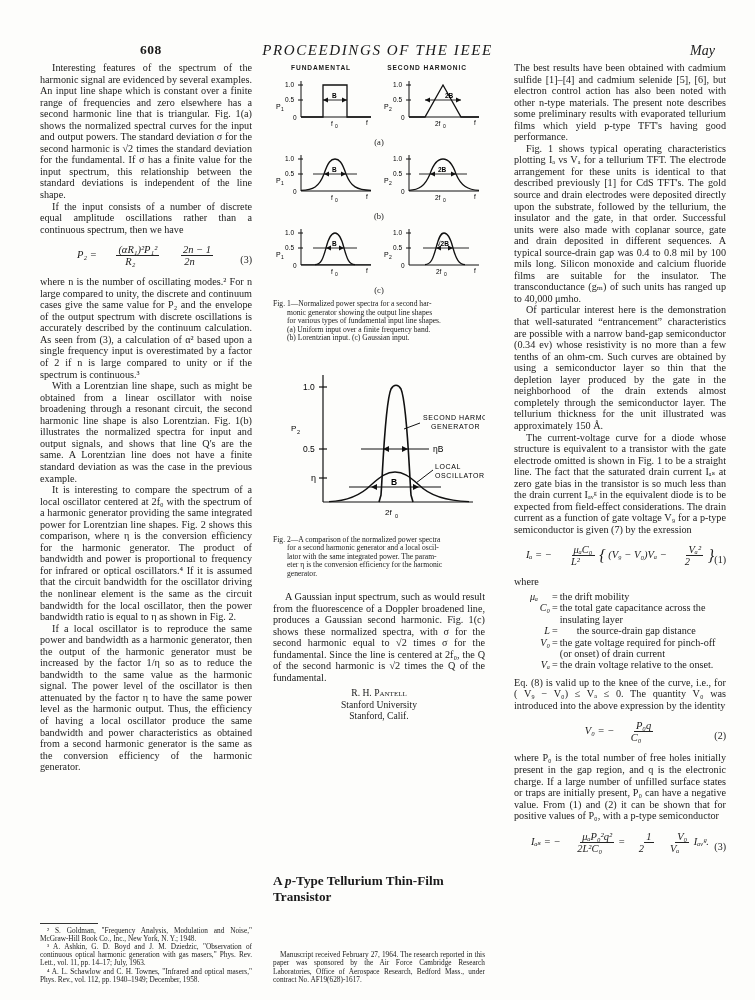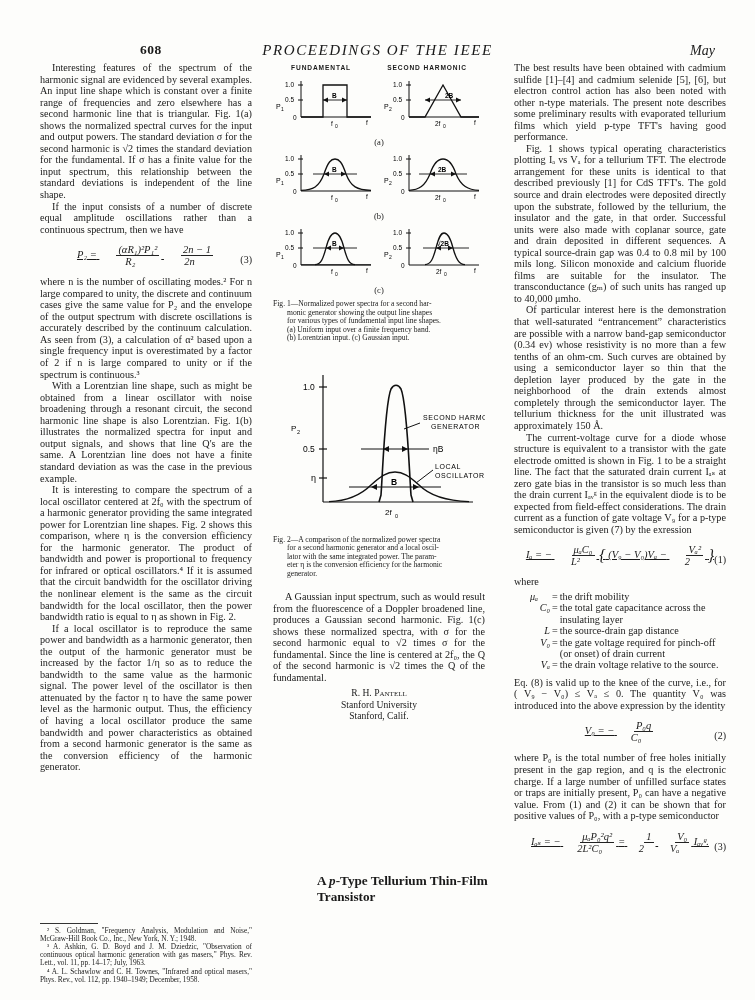--- a/index.html
+++ b/index.html
@@ -82,21 +82,20 @@
     hyphens: auto;
   }
   p.body.noind { text-indent: 0; }
 
   .eq {
     margin: 9px 0 9px 0;
     position: relative;
     text-align: center;
     font-size: 10.5px;
     font-style: italic;
-    text-decoration: underline;
   }
   .eq .num {
     position: absolute;
     right: 0;
     bottom: 2px;
     font-style: normal;
     font-size: 10px;
   }
   .frac {
     display: inline-block;
@@ -410,24 +409,27 @@
       </div>
 
       <p class="body" style="margin-top:13px;">A Gaussian input spectrum, such as would result from the fluorescence of a Doppler broadened line, produces a Gaussian second harmonic. Fig. 1(c) shows these normalized spectra, with σ for the second harmonic equal to √2 times σ for the fundamental. Since the line is centered at 2f₀, the Q of the second harmonic is √2 times the Q of the fundamental.</p>
 
       <div class="signoff">
         <div class="sc">R. H. Pantell</div>
         <div>Stanford University</div>
         <div>Stanford, Calif.</div>
       </div>
 
-      <div style="position:absolute; bottom:74px; left:0; width:212px;margin-left:44px;">
+      <div style="position:absolute; bottom:74px; left:0; width:212px;">
         <h2 class="arttitle"><span>A </span><span class="ital">p</span><span>-Type Tellurium Thin-Film</span><br><span>Transistor</span></h2>
       </div>
 
+      <div style="position:absolute; bottom:2px; left:0; width:212px;">
+        <p class="fn">Manuscript received February 27, 1964. The research reported in this paper was sponsored by the Air Force Cambridge Research Laboratories, Office of Aerospace Research, Bedford Mass., under contract No. AF19(628)-1617.</p>
+      </div>
     </div>
 
     <div class="col col-3">
       <p class="body noind">The best results have been obtained with cadmium sulfide [1]–[4] and cadmium selenide [5], [6], but electron control action has also been noted with other n-type materials. The present note describes some preliminary results with evaporated tellurium films which yield p-type TFT's having good performance.</p>
       <p class="body">Fig. 1 shows typical operating characteristics plotting Iₐ vs Vₐ for a tellurium TFT. The electrode arrangement for these units is identical to that described previously [1] for CdS TFT's. The gold source and drain electrodes were deposited directly upon the substrate, followed by the tellurium, the insulator and the gate, in that order. Successful units were also made with coplanar source, gate and drain deposited in different sequences. A typical source-drain gap was 0.4 to 0.8 mil by 100 mils long. Silicon monoxide and calcium fluoride films are suitable for the insulator. The transconductance (gₘ) of such units has ranged up to 40,000 μmho.</p>
       <p class="body">Of particular interest here is the demonstration that well-saturated “entrancement” characteristics are possible with a narrow band-gap semiconductor (0.34 ev) whose resistivity is no more than a few tenths of an ohm-cm. Such curves are obtained by using a semiconductor layer so thin that the depletion layer produced by the gate in the neighborhood of the drain extends almost completely through the semiconductor layer. The tellurium thickness for the unit illustrated was approximately 150 Å.</p>
       <p class="body">The current-voltage curve for a diode whose structure is equivalent to a transistor with the gate electrode omitted is shown in Fig. 1 to be a straight line. The fact that the saturated drain current Iₐₛ at zero gate bias in the transistor is so much less than the drain current Iₐᵥᵍ in the equivalent diode is to be expected from field-effect considerations. The drain current as a function of gate voltage V₉ for a p-type semiconductor is given (7) by the exression</p>
 
       <div class="eq">
         <span>Iₐ = −</span>
@@ -454,31 +456,31 @@
           <span style="flex:1;">the drift mobility</span>
         </div>
         <div style="display:flex; padding-left:16px;">
           <span style="font-style:italic; min-width:20px; text-align:right;">C₀</span>
           <span style="margin:0 2px;">=</span>
           <span style="flex:1;">the total gate capacitance across the insulating layer</span>
         </div>
         <div style="display:flex; padding-left:16px;">
           <span style="font-style:italic; min-width:20px; text-align:right;">L</span>
           <span style="margin:0 2px;">=</span>
-          <span style="flex:1;">the source-drain gap distance</span>
+          <span style="flex:1;margin-left:17px;">the source-drain gap distance</span>
         </div>
         <div style="display:flex; padding-left:16px;">
           <span style="font-style:italic; min-width:20px; text-align:right;">V₀</span>
           <span style="margin:0 2px;">=</span>
           <span style="flex:1;">the gate voltage required for pinch-off (or onset) of drain current</span>
         </div>
         <div style="display:flex; padding-left:16px;">
           <span style="font-style:italic; min-width:20px; text-align:right;">Vₐ</span>
           <span style="margin:0 2px;">=</span>
-          <span style="flex:1;">the drain voltage relative to the source.</span>
+          <span style="flex:1;">the drain voltage relative to the onset.</span>
         </div>
       </div>
 
       <p class="body noind">Eq. (8) is valid up to the knee of the curve, i.e., for ( V₉ − V₀) ≤ Vₐ ≤ 0. The quantity V₀ was introduced into the above expression by the identity</p>
 
       <div class="eq">
         <span>V₀ = −</span>
         <span class="frac">
           <span class="nu">P₀q</span>
           <span class="de">C₀</span>

